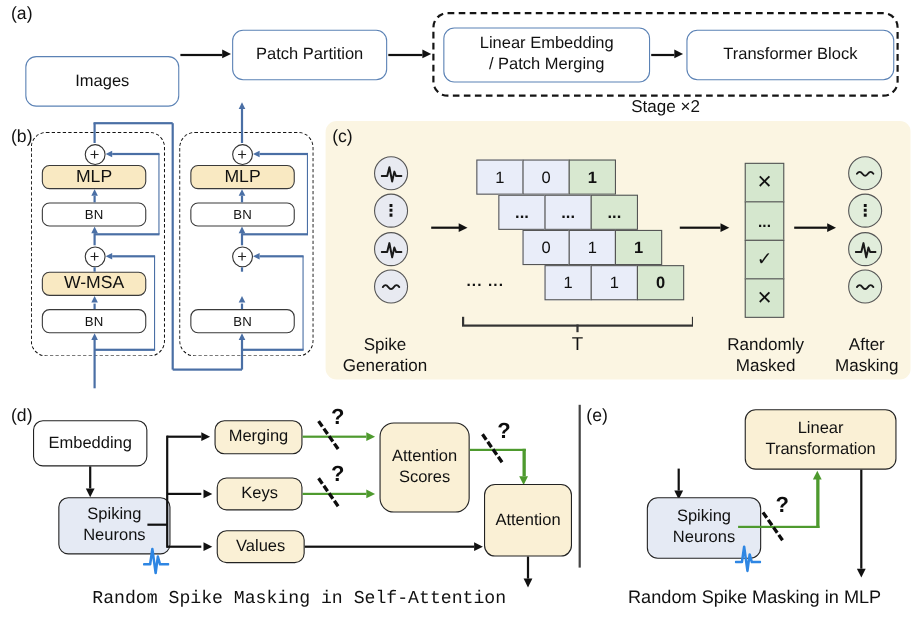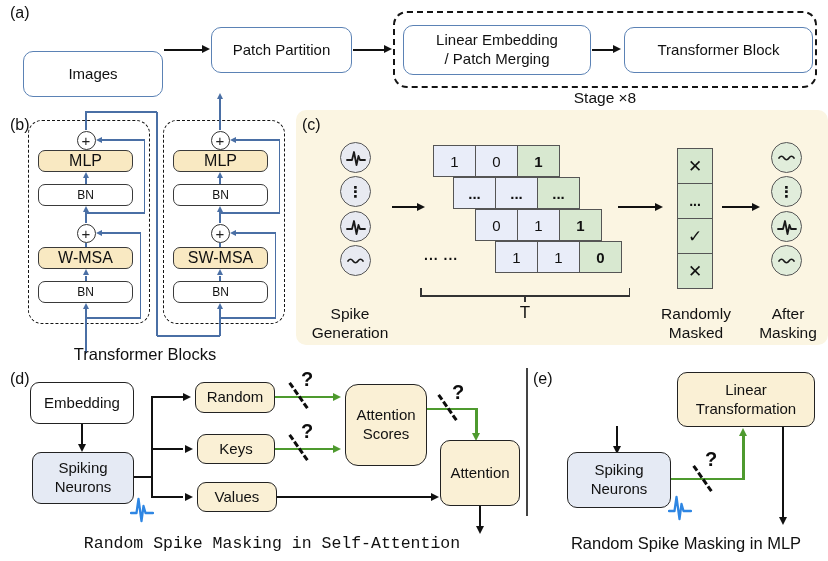--- a/index.html
+++ b/index.html
@@ -5,21 +5,21 @@
   html,body{margin:0;padding:0;background:#fff;}
   #fig{position:relative;width:828px;height:561px;background:#fff;
        font-family:"Liberation Sans","DejaVu Sans",sans-serif;color:#111;overflow:hidden;}
   .box{position:absolute;display:flex;align-items:center;justify-content:center;text-align:center;
        border:1.6px solid #222;border-radius:9px;background:#fff;font-size:15px;line-height:1.25;
        white-space:pre-line;box-sizing:border-box;}
   .bluebrd{border-color:#5b82b5;border-width:1.7px;border-radius:10px;}
   .cream{background:#faf0d5;}
   .creamb{background:#f9e9c2;border-color:#3a3a3a;border-radius:7px;border-width:1.4px;font-size:16px;}
   .whiteb{background:#fff;border-color:#3a3a3a;border-radius:7px;border-width:1.4px;font-size:12px;}
-  .bluefill{background:#e5eaf4;}
+  .bluefill{background:#e5eaf4;margin-left:21px;}
   .dashedbox{position:absolute;border:2.4px dashed #141414;border-radius:14px;box-sizing:border-box;}
   .lbl{position:absolute;font-size:16px;}
   .cap{position:absolute;font-size:16.5px;text-align:center;white-space:pre-line;line-height:1.2;}
   .small{font-size:15.5px;}
   .ln{position:absolute;background:#111;}
   .b{background:#4a6fa5;}
   .g{background:#4e9a2e;}
   .ah{position:absolute;width:0;height:0;}
   .ar{border-top:4.5px solid transparent;border-bottom:4.5px solid transparent;border-left:8px solid #111;}
   .ad{border-left:4.5px solid transparent;border-right:4.5px solid transparent;border-top:8px solid #111;}
@@ -55,38 +55,37 @@
     <div class="ah ar" style="left:202px;top:45px;"></div>
   <div class="box bluebrd" style="left:211px;top:27px;width:141px;height:46px;">Patch Partition</div>
   <div class="ln" style="left:353px;top:48.5px;width:31px;height:2px;"></div>
     <div class="ah ar" style="left:384px;top:45px;"></div>
   <div class="dashedbox" style="left:393px;top:11px;width:424px;height:77px;"></div>
   <div class="box bluebrd" style="left:403px;top:25px;width:188px;height:50px;">Linear Embedding
 / Patch Merging</div>
   <div class="ln" style="left:592px;top:48.5px;width:21px;height:2px;"></div>
     <div class="ah ar" style="left:613px;top:45px;"></div>
   <div class="box bluebrd" style="left:624px;top:27px;width:189px;height:46px;">Transformer Block</div>
-  <div class="lbl small" style="left:393px;top:89px;width:424px;text-align:center;">Stage ×8</div>
+  <div class="lbl small" style="left:393px;top:89px;width:424px;text-align:center;">Stage ×2</div>
 
   <div class="lbl" style="left:10px;top:116px;">(b)</div>
   <div class="dashedbox" style="left:28px;top:120px;width:122px;height:204px;border-width:1.9px;"></div>
   <div class="dashedbox" style="left:163px;top:120px;width:122px;height:204px;border-width:1.9px;"></div>
 
   <div class="plus" style="left:76.5px;top:130.5px;">+</div>
   <div class="box creamb" style="left:38px;top:150px;width:95px;height:22px;">MLP</div>
   <div class="box whiteb" style="left:38px;top:184px;width:95px;height:22px;">BN</div>
   <div class="plus" style="left:76.5px;top:223.5px;">+</div>
   <div class="box creamb" style="left:38px;top:247px;width:95px;height:22px;">W-MSA</div>
   <div class="box whiteb" style="left:38px;top:281px;width:95px;height:22px;">BN</div>
 
   <div class="plus" style="left:210.5px;top:130.5px;">+</div>
   <div class="box creamb" style="left:173px;top:150px;width:95px;height:22px;">MLP</div>
   <div class="box whiteb" style="left:173px;top:184px;width:95px;height:22px;">BN</div>
   <div class="plus" style="left:210.5px;top:223.5px;">+</div>
-  <div class="box creamb" style="left:173px;top:247px;width:95px;height:22px;">SW-MSA</div>
   <div class="box whiteb" style="left:173px;top:281px;width:95px;height:22px;">BN</div>
 
   <div class="ln b" style="left:85.2px;top:309px;width:1.6px;height:44px;"></div>
     <div class="ah abu" style="left:82.6px;top:303px;"></div>
   <div class="ln b" style="left:85.2px;top:275.5px;width:1.6px;height:5.5px;"></div>
     <div class="ah abu" style="left:82.6px;top:269px;"></div>
   <div class="ln b" style="left:85.2px;top:243px;width:1.6px;height:4px;"></div>
   <div class="ln b" style="left:85.2px;top:212px;width:1.6px;height:11px;"></div>
     <div class="ah abu" style="left:82.6px;top:206px;"></div>
   <div class="ln b" style="left:85.2px;top:178px;width:1.6px;height:6px;"></div>
@@ -120,21 +119,20 @@
 
   <div class="ln b" style="left:220px;top:317.2px;width:56px;height:1.6px;"></div>
   <div class="ln b" style="left:274.8px;top:233px;width:1.6px;height:85px;"></div>
   <div class="ln b" style="left:236px;top:232.2px;width:40px;height:1.6px;"></div>
     <div class="ah abr" style="left:230px;top:229.5px;"></div>
   <div class="ln b" style="left:220px;top:212.2px;width:60px;height:1.6px;"></div>
   <div class="ln b" style="left:278.8px;top:140px;width:1.6px;height:73px;"></div>
   <div class="ln b" style="left:236px;top:139.2px;width:44px;height:1.6px;"></div>
     <div class="ah abr" style="left:230px;top:136.5px;"></div>
 
-  <div class="cap" style="left:60px;top:345px;width:170px;">Transformer Blocks</div>
 
   <div class="cpanel"></div>
   <div class="lbl" style="left:302px;top:116px;">(c)</div>
 
   <div class="circ" style="left:340px;top:142px;">
       <svg width="20" height="20" viewBox="0 0 20 20">
         <path d="M1 12 L6 12 L8 4 L10.5 17 L12.5 8 L14 12 L19 12" fill="none" stroke="#1a1a1a" stroke-width="1.8" stroke-linejoin="round" stroke-linecap="round"></path>
       </svg>
     </div>
   <div class="circ" style="left:340px;top:176px;">
@@ -222,21 +220,21 @@
 
   <div class="ln" style="left:134px;top:476.2px;width:18px;height:1.8px;"></div>
   <div class="ln" style="left:151.2px;top:396px;width:1.8px;height:102px;"></div>
   <div class="ln" style="left:152px;top:396.2px;width:31px;height:1.8px;"></div>
     <div class="ah ar" style="left:183px;top:392.5px;"></div>
   <div class="ln" style="left:152px;top:448.2px;width:31px;height:1.8px;"></div>
     <div class="ah ar" style="left:185px;top:444.5px;"></div>
   <div class="ln" style="left:152px;top:496.2px;width:31px;height:1.8px;"></div>
     <div class="ah ar" style="left:185px;top:492.5px;"></div>
 
-  <div class="box cream" style="left:195px;top:382px;width:80px;height:31px;">Random</div>
+  <div class="box cream" style="left:195px;top:382px;width:80px;height:31px;">Merging</div>
   <div class="box cream" style="left:197px;top:482px;width:80px;height:30px;">Values</div>
   <div class="box cream" style="left:197px;top:434px;width:78px;height:30px;">Keys</div>
 
   <div class="ln g" style="left:275px;top:395.8px;width:58px;height:2.6px;"></div>
     <div class="ah agr" style="left:333px;top:392.5px;"></div>
   <div class="slash" style="left:283px;top:394px;"></div>
   <div class="qm" style="left:301px;top:368px;">?</div>
   <div class="ln g" style="left:275px;top:447.8px;width:58px;height:2.6px;"></div>
     <div class="ah agr" style="left:333px;top:444.5px;"></div>
   <div class="slash" style="left:283px;top:446px;"></div>

